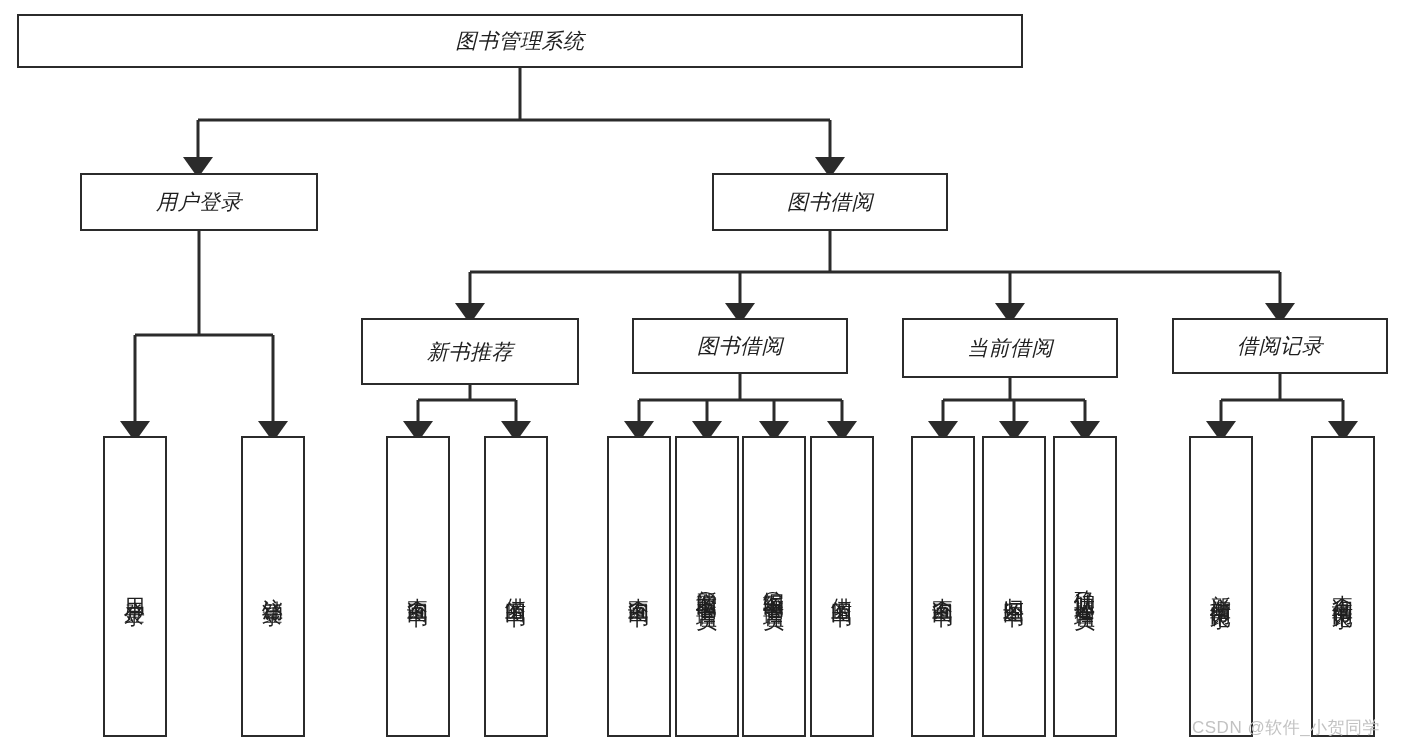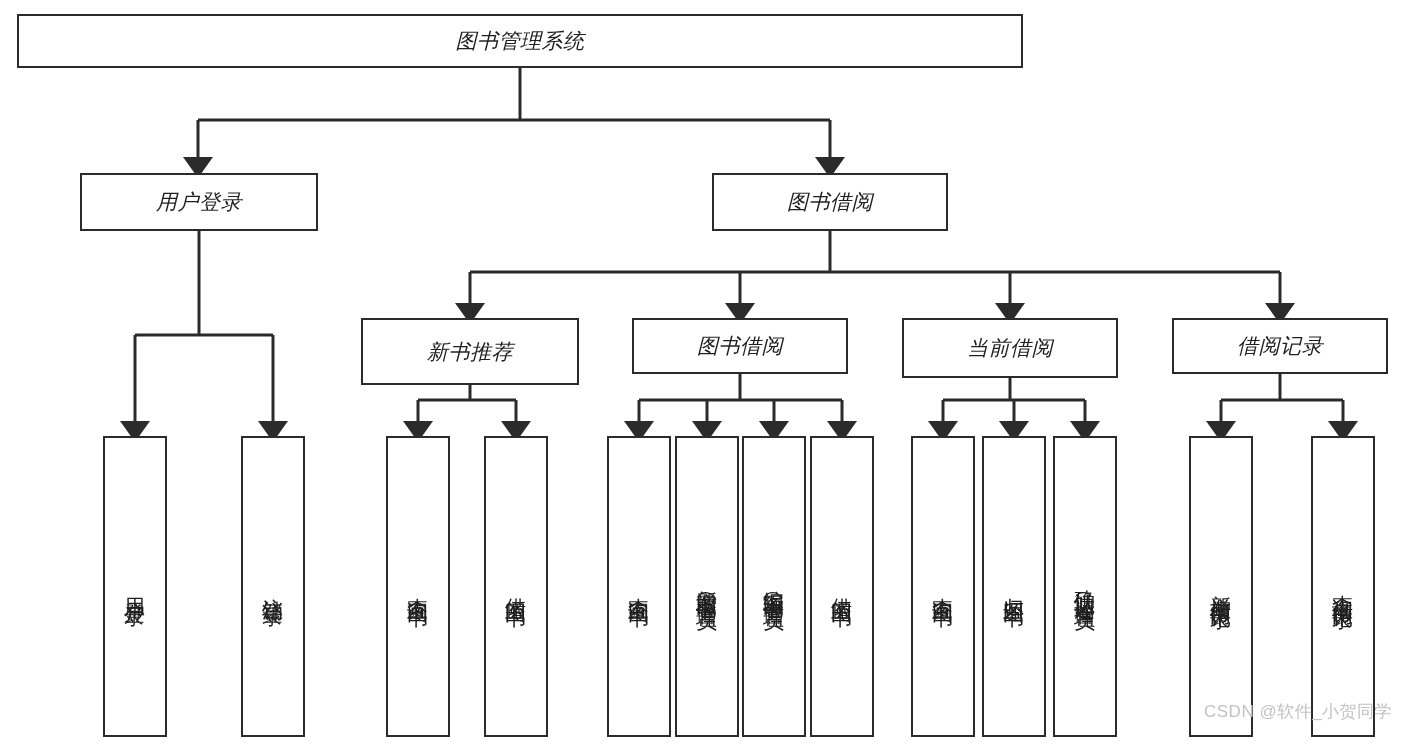--- a/index.html
+++ b/index.html
@@ -170,15 +170,15 @@
   <div class="node-box" id="node-leaf-10" style="left: 1053px; top: 436px; width: 64px; height: 301px;">
     <span class="node-label-v">确认归还（管理员）</span>
   </div>
   <div class="node-box" id="node-leaf-11" style="left: 1189px; top: 436px; width: 64px; height: 301px;">
     <span class="node-label-v">新增借阅记录</span>
   </div>
   <div class="node-box" id="node-leaf-12" style="left: 1311px; top: 436px; width: 64px; height: 301px;">
     <span class="node-label-v">查询借阅记录</span>
   </div>
 
-  <div class="watermark" style="left: 1192px; top: 700px; margin-left: 12px;">CSDN @软件_小贺同学</div>
+  <div class="watermark" style="left: 1192px; top: 716px;">CSDN @软件_小贺同学</div>
 
 </div>
 
 </body></html>

